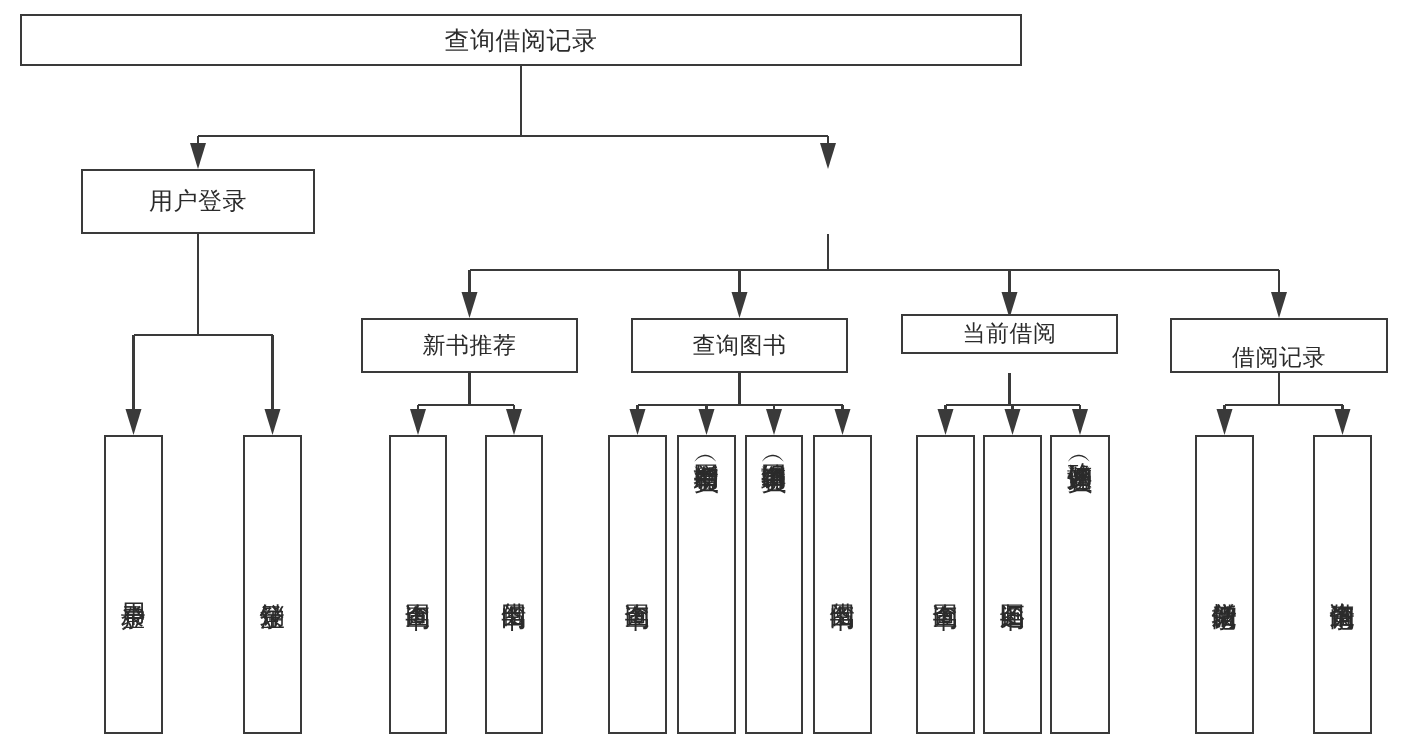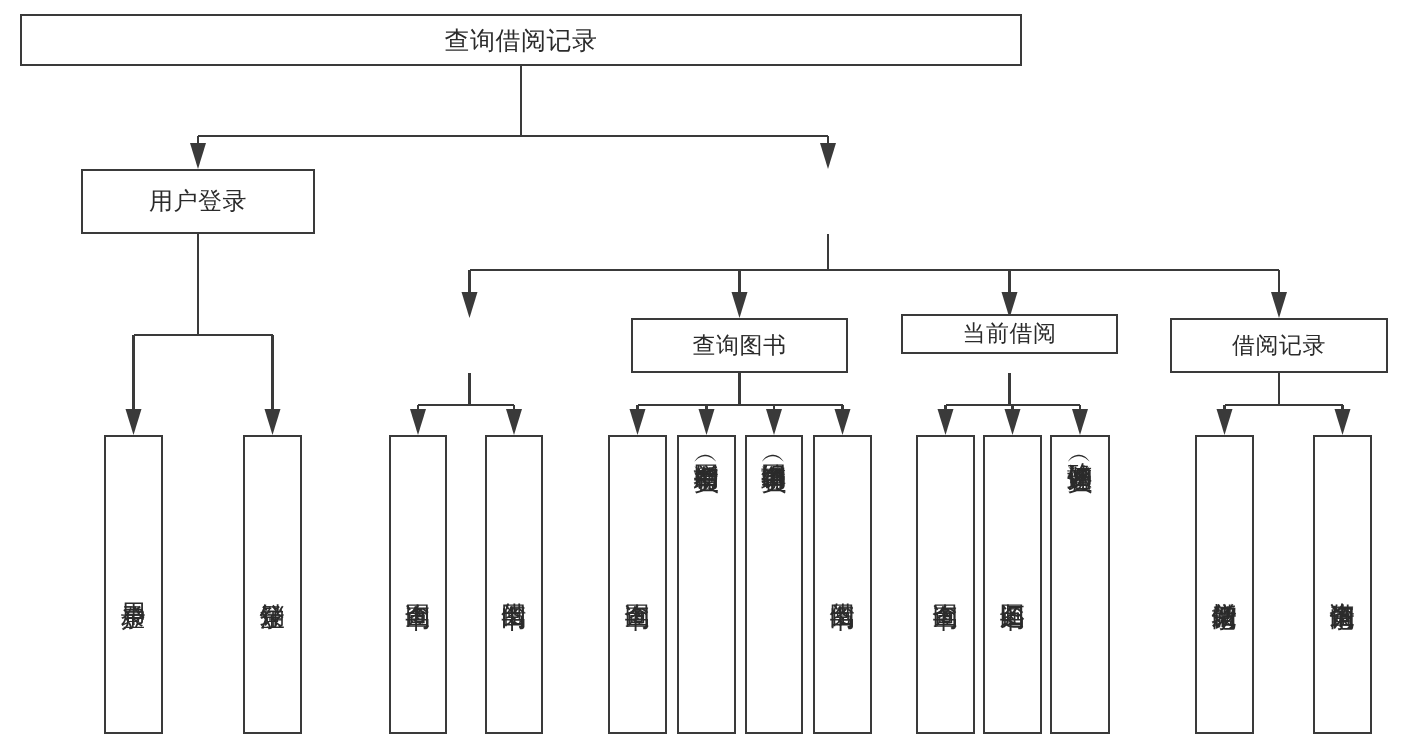--- a/index.html
+++ b/index.html
@@ -127,27 +127,30 @@
     </svg>
 
   <div class="node node-root" id="n-root" style="left: 20px; top: 14px; width: 1002px; height: 52px;">
     <span class="label">查询借阅记录</span>
   </div>
 
   <div class="node node-l2" id="n-l2-0" style="left: 81px; top: 169px; width: 234px; height: 65px;">
     <span class="label">用户登录</span>
   </div>
 
+  <div class="node node-l3" id="n-l3-0" style="left: 361px; top: 318px; width: 217px; height: 55px;">
+    <span class="label">新书推荐</span>
+  </div>
   <div class="node node-l3" id="n-l3-1" style="left: 631px; top: 318px; width: 217px; height: 55px;">
     <span class="label">查询图书</span>
   </div>
   <div class="node node-l3" id="n-l3-2" style="left: 901px; top: 314px; width: 217px; height: 40px;">
     <span class="label">当前借阅</span>
   </div>
-  <div class="node node-l3" id="n-l3-3" style="left: 1170px; top: 318px; width: 218px; height: 55px;">
+  <div class="node node-l3" id="n-l3-3" style="left: 1170px; top: 318px; width: 218px; height: 55px; align-items: flex-end;">
     <span class="label">借阅记录</span>
   </div>
 
   <div class="node node-leaf leaf-mid" id="n-leaf-0" style="left: 104px; top: 435px; width: 59px; height: 299px;">
     <span class="label">用户登录</span>
   </div>
   <div class="node node-leaf leaf-mid" id="n-leaf-1" style="left: 243px; top: 435px; width: 59px; height: 299px;">
     <span class="label">注销登录</span>
   </div>
   <div class="node node-leaf leaf-mid" id="n-leaf-2" style="left: 389px; top: 435px; width: 58px; height: 299px;">

